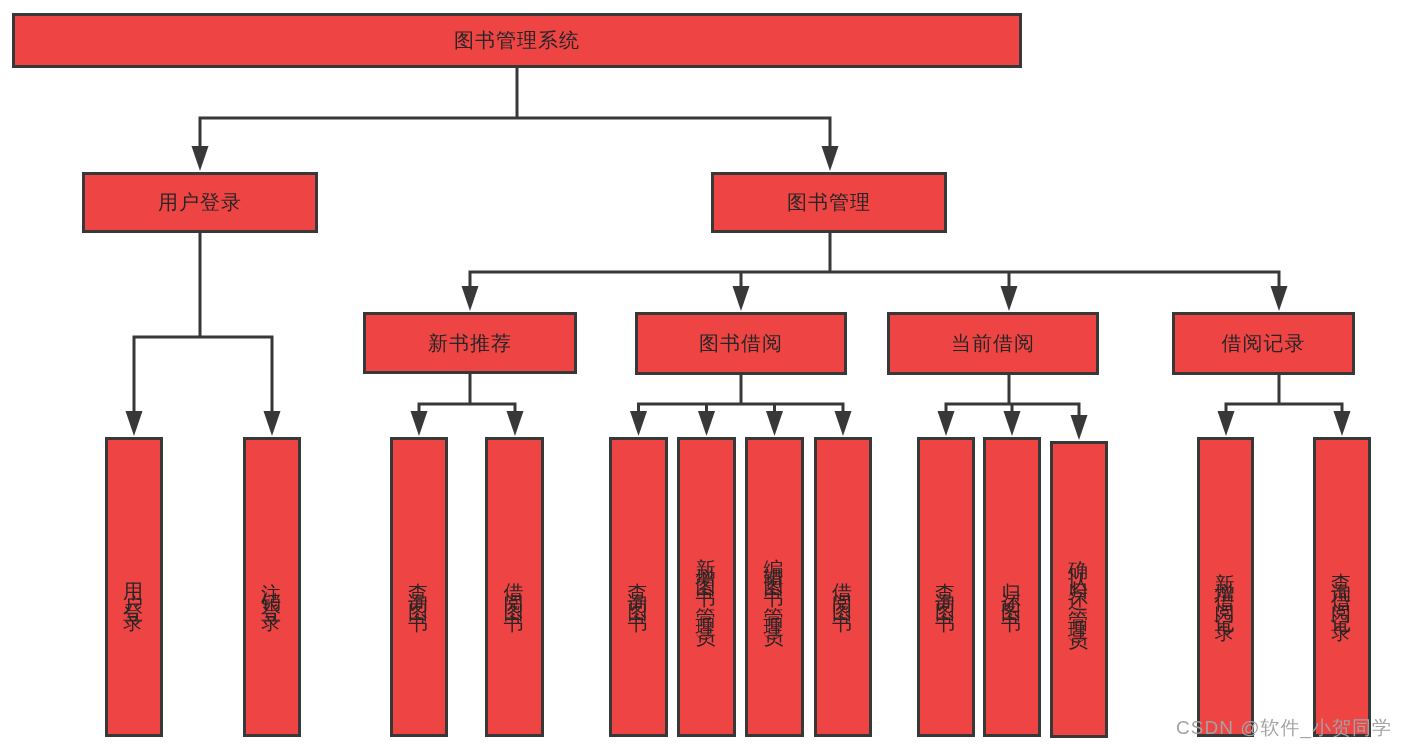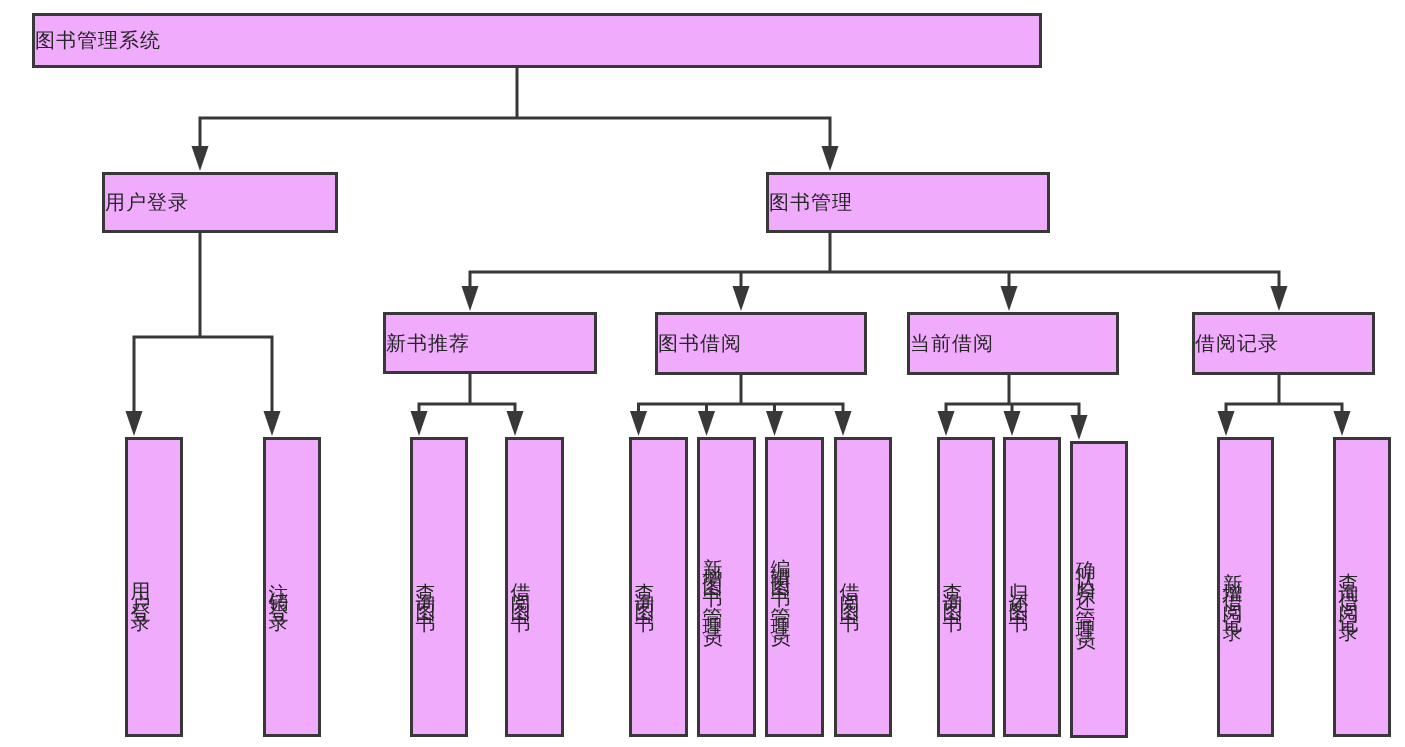--- a/index.html
+++ b/index.html
@@ -13,28 +13,27 @@
     overflow: hidden;
   }
   svg.wires {
     position: absolute;
     left: 0; top: 0;
     width: 1405px; height: 747px;
     z-index: 1;
   }
   .node {
     position: absolute;
-    background: #f0abfc;
+    background: #ef4444;
     border: 3px solid #383838;
     display: flex;
     align-items: center;
-    justify-content: flex-start;
+    justify-content: center;
     color: #262626;
     z-index: 2;
-    margin-left: 20px;
   }
   .node.h span {
     font-size: 20px;
     letter-spacing: 1px;
     white-space: nowrap;
   }
   .node.v span {
     writing-mode: vertical-rl;
     text-orientation: mixed;
     font-size: 20px;
@@ -89,21 +88,21 @@
     </g>
   </svg>
 
   <div class="node h" style="left:12px;top:13px;width:1010px;height:55px">
     <span>图书管理系统</span>
   </div>
 
   <div class="node h" style="left:82px;top:172px;width:236px;height:61px">
     <span>用户登录</span>
   </div>
-  <div class="node h" style="left:746px;top:172px;width:284px;height:61px">
+  <div class="node h" style="left:711px;top:172px;width:236px;height:61px">
     <span>图书管理</span>
   </div>
 
   <div class="node h" style="left:363px;top:312px;width:214px;height:62px">
     <span>新书推荐</span>
   </div>
   <div class="node h" style="left:635px;top:312px;width:212px;height:63px">
     <span>图书借阅</span>
   </div>
   <div class="node h" style="left:887px;top:312px;width:212px;height:63px">
@@ -150,14 +149,15 @@
     <span>确认归还（管理员）</span>
   </div>
 
   <div class="node v" style="left:1197px;top:437px;width:57px;height:300px">
     <span>新增借阅记录</span>
   </div>
   <div class="node v" style="left:1313px;top:437px;width:58px;height:300px">
     <span>查询借阅记录</span>
   </div>
 
+  <div class="watermark">CSDN @软件_小贺同学</div>
 
 </div>
 
 </body></html>

